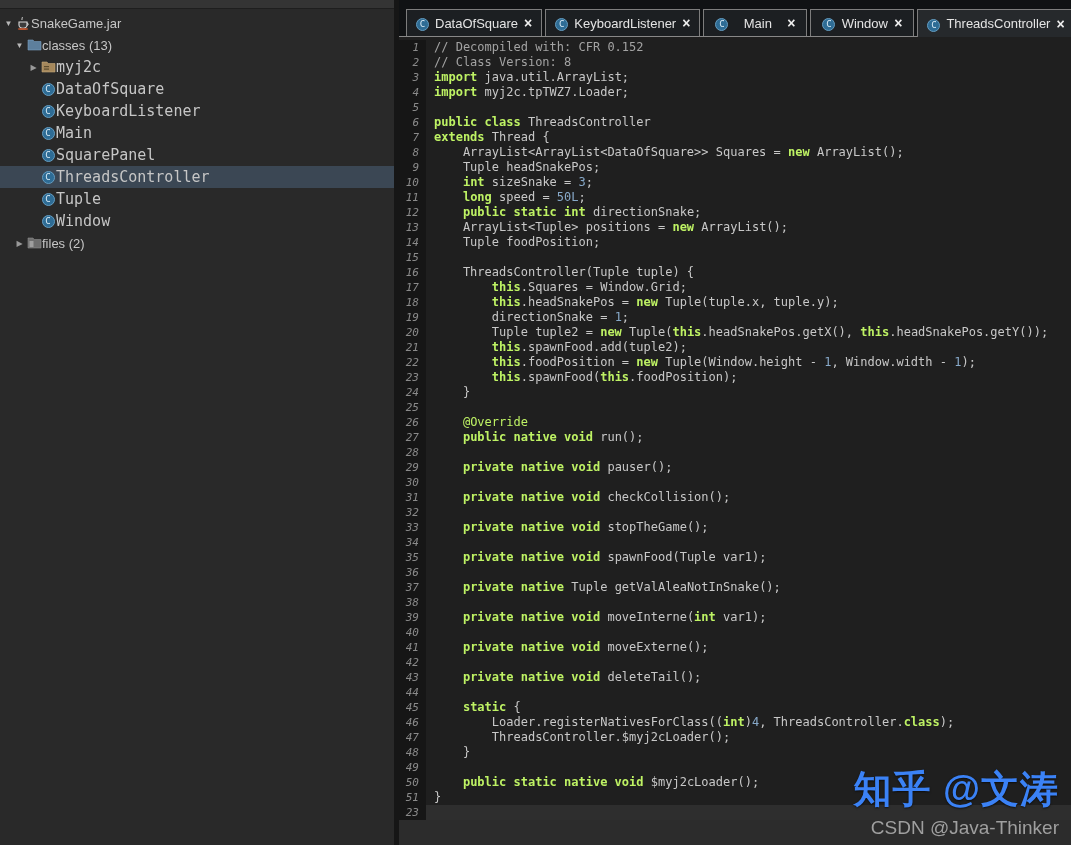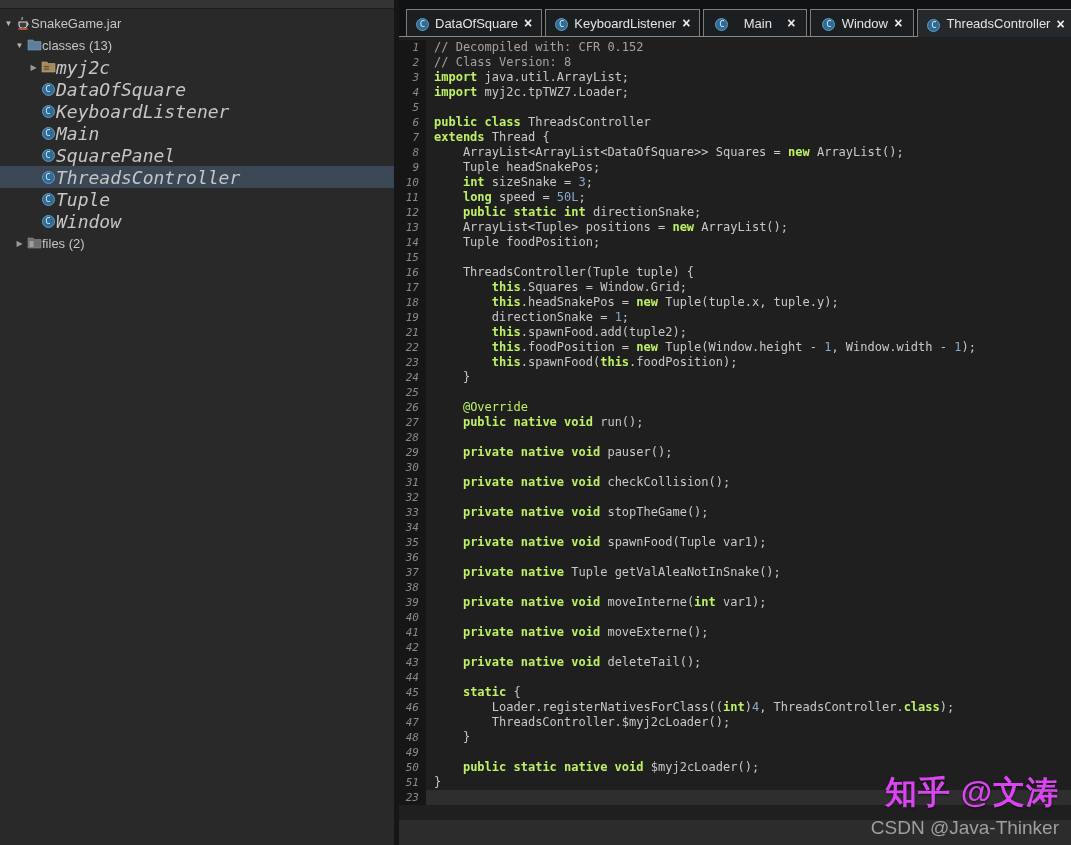--- a/index.html
+++ b/index.html
@@ -8,21 +8,21 @@
   .app { width:1071px; height:845px; display:flex; flex-direction:column; }
   .main { display:flex; flex:1; min-height:0; }
 
   
   .sidebar { width:394px; background:#292929; display:flex; flex-direction:column; flex:0 0 394px; }
   .top-strip { height:9px; background:#343434; border-bottom:1px solid #1e1e1e; }
   .tree { padding-top:3px; }
   .trow { height:22px; display:flex; align-items:center; color:#c6c6c6; font-size:13px; cursor:default; }
   .trow.selected { background:#3b4754; }
   .trow .tlabel { }
-  .trow.mono .tlabel { font-family:"DejaVu Sans Mono", monospace; font-size:18px;font-style:italic; }
+  .trow.mono .tlabel { font-family:"DejaVu Sans Mono", monospace; font-size:15px; }
   .arrow { width:13px; flex:0 0 13px; text-align:center; font-size:8px; color:#b8b8b8; }
   .arrow.right { color:#999; }
   .ticon { width:16px; height:15px; flex:0 0 16px; display:flex; align-items:center; justify-content:center; }
   .cicon { width:13px; height:13px; border-radius:50%; background:#2e6c95; border:1px solid #649cc0;
            color:#d9ebf6; font-size:9px; line-height:11px; text-align:center;
            font-family:"DejaVu Sans Mono", monospace; display:inline-block; }
 
   .divider { width:5px; background:#161616; cursor:col-resize; }
 
   
@@ -44,21 +44,21 @@
         text-align:right; padding-right:7px; font-size:11px; }
   .codetxt { flex:1; padding-left:8px; color:#c8c8c8; }
   .line.cur .codetxt { background:#2e2e2e; }
   .cm { color:#a3a3a3; }
   .kw { color:#bef264; font-weight:bold; }
   .an { color:#bef264; }
   .nu { color:#87a9c9; }
   .filler { flex:1; background:#2c2c2c; }
 
   .watermark { position:absolute; right:12px; bottom:6px; text-align:right; pointer-events:none; }
-  .wm1 { font-size:32px; font-weight:bold; color:#d946ef; letter-spacing:1px;
+  .wm1 { font-size:38px; font-weight:bold; color:#3b82f6; letter-spacing:1px;
          text-shadow:0 1px 2px rgba(0,0,0,.6); }
   .wm2 { font-size:19px; color:#9f9f9f; margin-top:2px; }
 
   svg { display:block; }
 </style>
 </head>
 <body>
 
 <div class="app">
   <div class="main">
@@ -205,20 +205,21 @@
           <div class="line"><span class="ln">10</span><span class="codetxt"><span>    </span><span class="kw">int</span><span> sizeSnake = </span><span class="nu">3</span><span>;</span></span></div>
           <div class="line"><span class="ln">11</span><span class="codetxt"><span>    </span><span class="kw">long</span><span> speed = </span><span class="nu">50L</span><span>;</span></span></div>
           <div class="line"><span class="ln">12</span><span class="codetxt"><span>    </span><span class="kw">public static int</span><span> directionSnake;</span></span></div>
           <div class="line"><span class="ln">13</span><span class="codetxt"><span>    ArrayList&lt;Tuple&gt; positions = </span><span class="kw">new</span><span> ArrayList();</span></span></div>
           <div class="line"><span class="ln">14</span><span class="codetxt"><span>    Tuple foodPosition;</span></span></div>
           <div class="line"><span class="ln">15</span><span class="codetxt"></span></div>
           <div class="line"><span class="ln">16</span><span class="codetxt"><span>    ThreadsController(Tuple tuple) {</span></span></div>
           <div class="line"><span class="ln">17</span><span class="codetxt"><span>        </span><span class="kw">this</span><span>.Squares = Window.Grid;</span></span></div>
           <div class="line"><span class="ln">18</span><span class="codetxt"><span>        </span><span class="kw">this</span><span>.headSnakePos = </span><span class="kw">new</span><span> Tuple(tuple.x, tuple.y);</span></span></div>
           <div class="line"><span class="ln">19</span><span class="codetxt"><span>        directionSnake = </span><span class="nu">1</span><span>;</span></span></div>
+          <div class="line"><span class="ln">20</span><span class="codetxt"><span>        Tuple tuple2 = </span><span class="kw">new</span><span> Tuple(</span><span class="kw">this</span><span>.headSnakePos.getX(), </span><span class="kw">this</span><span>.headSnakePos.getY());</span></span></div>
           <div class="line"><span class="ln">21</span><span class="codetxt"><span>        </span><span class="kw">this</span><span>.spawnFood.add(tuple2);</span></span></div>
           <div class="line"><span class="ln">22</span><span class="codetxt"><span>        </span><span class="kw">this</span><span>.foodPosition = </span><span class="kw">new</span><span> Tuple(Window.height - </span><span class="nu">1</span><span>, Window.width - </span><span class="nu">1</span><span>);</span></span></div>
           <div class="line"><span class="ln">23</span><span class="codetxt"><span>        </span><span class="kw">this</span><span>.spawnFood(</span><span class="kw">this</span><span>.foodPosition);</span></span></div>
           <div class="line"><span class="ln">24</span><span class="codetxt"><span>    }</span></span></div>
           <div class="line"><span class="ln">25</span><span class="codetxt"></span></div>
           <div class="line"><span class="ln">26</span><span class="codetxt"><span>    </span><span class="an">@Override</span></span></div>
           <div class="line"><span class="ln">27</span><span class="codetxt"><span>    </span><span class="kw">public native void</span><span> run();</span></span></div>
           <div class="line"><span class="ln">28</span><span class="codetxt"></span></div>
           <div class="line"><span class="ln">29</span><span class="codetxt"><span>    </span><span class="kw">private native void</span><span> pauser();</span></span></div>
           <div class="line"><span class="ln">30</span><span class="codetxt"></span></div>

